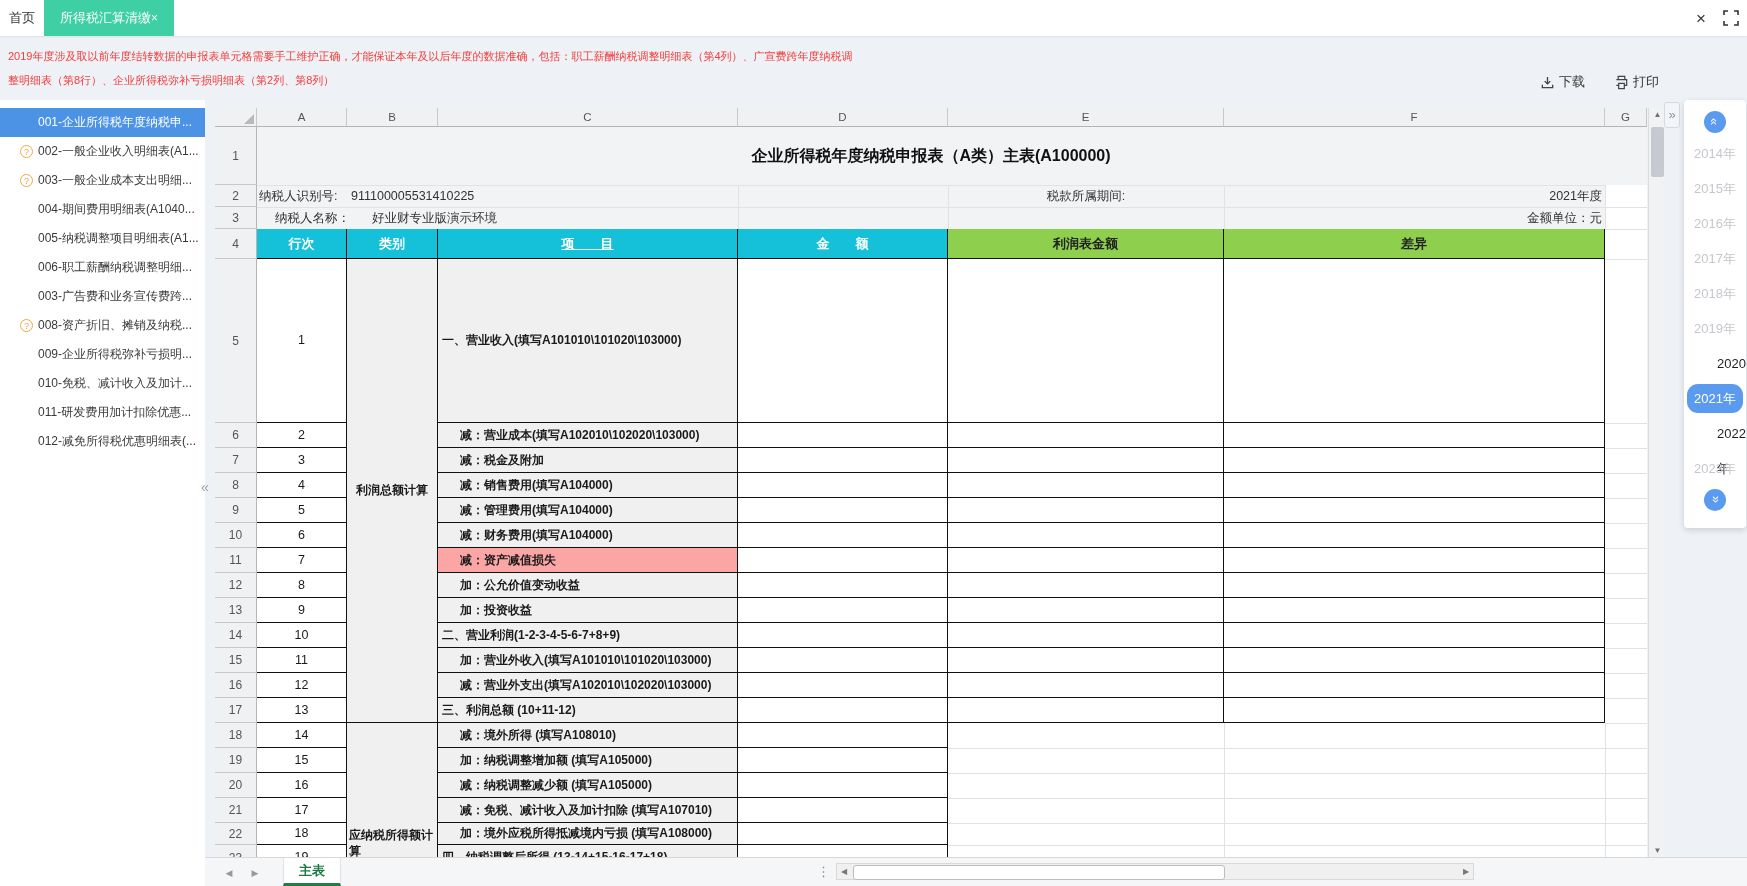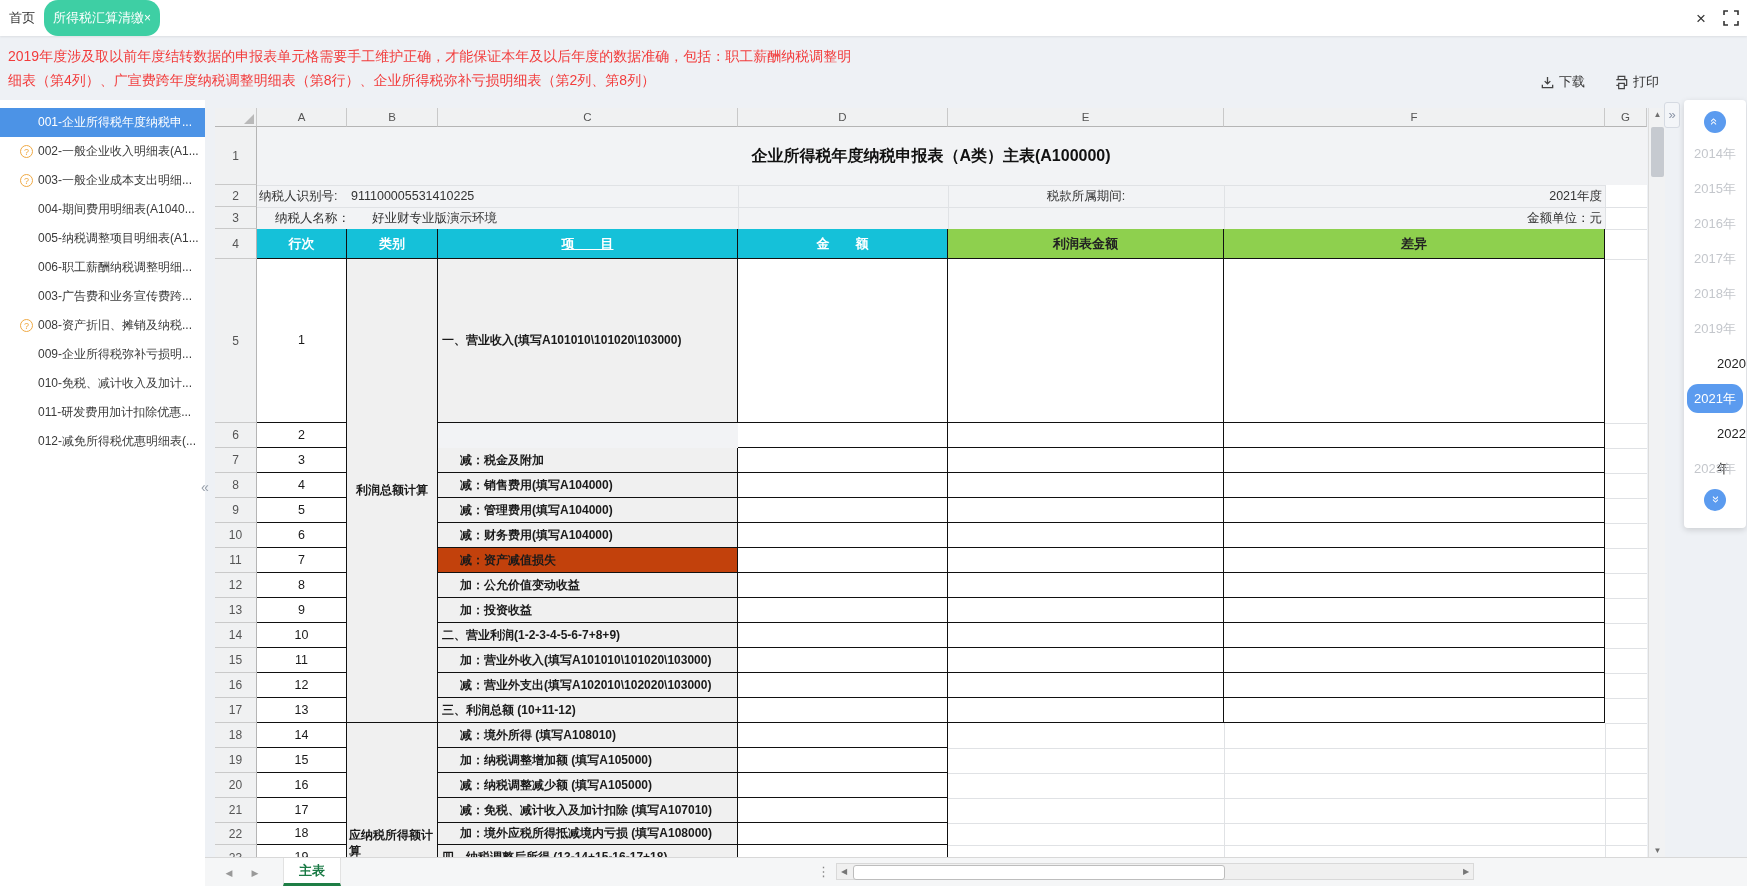--- a/index.html
+++ b/index.html
@@ -2,26 +2,26 @@
 <html><head>
 <meta charset="utf-8">
 <style>
   html,body{margin:0;padding:0;}
   body{font-family:"Liberation Sans",sans-serif;background:#dfe3e8;}
   .app{position:relative;width:1747px;height:886px;overflow:hidden;background:#eef1f5;font-family:"Liberation Sans",sans-serif;}
   .abs{position:absolute;box-sizing:border-box;}
   
   .tabbar{left:0;top:0;width:1747px;height:36px;background:#ffffff;box-shadow:0 1px 2px rgba(0,0,0,.08);z-index:5;}
   .tab-home{left:0;top:0;width:44px;height:36px;line-height:36px;text-align:center;font-size:13px;color:#333;cursor:pointer;}
-  .tab-active{left:44px;top:0;width:116px;height:36px;background:#3ecfa4;color:#fff;font-size:13px;display:flex;align-items:center;justify-content:center;border-radius:14px;}
+  .tab-active{left:44px;top:0;width:130px;height:36px;background:#3ecfa4;color:#fff;font-size:13px;display:flex;align-items:center;justify-content:center;}
   .tab-x{font-size:12px;cursor:pointer;}
   .win-close{left:1688px;top:6px;width:26px;height:26px;line-height:26px;text-align:center;font-size:17px;color:#333;cursor:pointer;}
   .win-full{left:1722px;top:9px;width:18px;height:18px;cursor:pointer;}
   
-  .warning{left:8px;top:44px;width:848px;font-size:14px;line-height:24px;color:#f23c3c;}
+  .warning{left:8px;top:44px;width:848px;font-size:11px;line-height:24px;color:#f23c3c;}
   
   .tool{top:72px;height:20px;display:flex;align-items:center;gap:4px;font-size:13px;color:#333;cursor:pointer;}
   
   .sidebar{left:0;top:100px;width:205px;height:786px;background:#ffffff;}
   .sb-item{position:relative;height:29px;line-height:29px;font-size:12px;color:#3a3a3a;cursor:pointer;white-space:nowrap;overflow:hidden;}
   .sb-item.sel{background:#4c93e6;color:#ffffff;}
   .sb-label{position:absolute;left:38px;}
   .qicon{position:absolute;left:20px;top:8px;width:13px;height:13px;border:1px solid #efa944;border-radius:50%;color:#efa944;font-size:9px;line-height:12px;text-align:center;box-sizing:border-box;}
   .collapse{left:201px;top:478px;width:14px;height:18px;color:#98a0ab;font-size:14px;line-height:18px;cursor:pointer;}
   
@@ -190,20 +190,21 @@
       <div class="abs bcell hcyan" style="left: 223px; top: 121px; width: 300px; height: 30px; line-height: 29px; text-decoration: underline;">项　　目</div>
       <div class="abs bcell hcyan" style="left: 523px; top: 121px; width: 210px; height: 30px; line-height: 29px;">金　　额</div>
       <div class="abs bcell hgreen" style="left: 733px; top: 121px; width: 276px; height: 30px; line-height: 29px;">利润表金额</div>
       <div class="abs bcell hgreen" style="left: 1009px; top: 121px; width: 381px; height: 30px; line-height: 29px;">差异</div>
       <div class="abs bcell" style="left: 42px; top: 151px; width: 90px; height: 164px; line-height: 163px; text-align: center; background: rgb(255, 255, 255); font-size: 12.5px;">1</div>
       <div class="abs bcell itemtxt" style="left: 223px; top: 151px; width: 300px; height: 164px; line-height: 163px; background: rgb(240, 240, 240); padding-left: 4px;">一、营业收入(填写A101010\101020\103000)</div>
       <div class="abs bcell" style="left: 523px; top: 151px; width: 210px; height: 164px; background: rgb(255, 255, 255);"></div>
       <div class="abs bcell" style="left: 733px; top: 151px; width: 276px; height: 164px; background: rgb(255, 255, 255);"></div>
       <div class="abs bcell" style="left: 1009px; top: 151px; width: 381px; height: 164px; background: rgb(255, 255, 255);"></div>
       <div class="abs bcell" style="left: 42px; top: 315px; width: 90px; height: 25px; line-height: 24px; text-align: center; background: rgb(255, 255, 255); font-size: 12.5px;">2</div>
+      <div class="abs bcell itemtxt" style="left: 223px; top: 315px; width: 300px; height: 25px; line-height: 24px; background: rgb(240, 240, 240); padding-left: 22px;">减：营业成本(填写A102010\102020\103000)</div>
       <div class="abs bcell" style="left: 523px; top: 315px; width: 210px; height: 25px; background: rgb(255, 255, 255);"></div>
       <div class="abs bcell" style="left: 733px; top: 315px; width: 276px; height: 25px; background: rgb(255, 255, 255);"></div>
       <div class="abs bcell" style="left: 1009px; top: 315px; width: 381px; height: 25px; background: rgb(255, 255, 255);"></div>
       <div class="abs bcell" style="left: 42px; top: 340px; width: 90px; height: 25px; line-height: 24px; text-align: center; background: rgb(255, 255, 255); font-size: 12.5px;">3</div>
       <div class="abs bcell itemtxt" style="left: 223px; top: 340px; width: 300px; height: 25px; line-height: 24px; background: rgb(240, 240, 240); padding-left: 22px;">减：税金及附加</div>
       <div class="abs bcell" style="left: 523px; top: 340px; width: 210px; height: 25px; background: rgb(255, 255, 255);"></div>
       <div class="abs bcell" style="left: 733px; top: 340px; width: 276px; height: 25px; background: rgb(255, 255, 255);"></div>
       <div class="abs bcell" style="left: 1009px; top: 340px; width: 381px; height: 25px; background: rgb(255, 255, 255);"></div>
       <div class="abs bcell" style="left: 42px; top: 365px; width: 90px; height: 25px; line-height: 24px; text-align: center; background: rgb(255, 255, 255); font-size: 12.5px;">4</div>
       <div class="abs bcell itemtxt" style="left: 223px; top: 365px; width: 300px; height: 25px; line-height: 24px; background: rgb(240, 240, 240); padding-left: 22px;">减：销售费用(填写A104000)</div>
@@ -214,21 +215,21 @@
       <div class="abs bcell itemtxt" style="left: 223px; top: 390px; width: 300px; height: 25px; line-height: 24px; background: rgb(240, 240, 240); padding-left: 22px;">减：管理费用(填写A104000)</div>
       <div class="abs bcell" style="left: 523px; top: 390px; width: 210px; height: 25px; background: rgb(255, 255, 255);"></div>
       <div class="abs bcell" style="left: 733px; top: 390px; width: 276px; height: 25px; background: rgb(255, 255, 255);"></div>
       <div class="abs bcell" style="left: 1009px; top: 390px; width: 381px; height: 25px; background: rgb(255, 255, 255);"></div>
       <div class="abs bcell" style="left: 42px; top: 415px; width: 90px; height: 25px; line-height: 24px; text-align: center; background: rgb(255, 255, 255); font-size: 12.5px;">6</div>
       <div class="abs bcell itemtxt" style="left: 223px; top: 415px; width: 300px; height: 25px; line-height: 24px; background: rgb(240, 240, 240); padding-left: 22px;">减：财务费用(填写A104000)</div>
       <div class="abs bcell" style="left: 523px; top: 415px; width: 210px; height: 25px; background: rgb(255, 255, 255);"></div>
       <div class="abs bcell" style="left: 733px; top: 415px; width: 276px; height: 25px; background: rgb(255, 255, 255);"></div>
       <div class="abs bcell" style="left: 1009px; top: 415px; width: 381px; height: 25px; background: rgb(255, 255, 255);"></div>
       <div class="abs bcell" style="left: 42px; top: 440px; width: 90px; height: 25px; line-height: 24px; text-align: center; background: rgb(255, 255, 255); font-size: 12.5px;">7</div>
-      <div class="abs bcell itemtxt" style="left: 223px; top: 440px; width: 300px; height: 25px; line-height: 24px; background: #c2410c; padding-left: 22px;">减：资产减值损失</div>
+      <div class="abs bcell itemtxt" style="left: 223px; top: 440px; width: 300px; height: 25px; line-height: 24px; background: #fca5a5; padding-left: 22px;">减：资产减值损失</div>
       <div class="abs bcell" style="left: 523px; top: 440px; width: 210px; height: 25px; background: rgb(255, 255, 255);"></div>
       <div class="abs bcell" style="left: 733px; top: 440px; width: 276px; height: 25px; background: rgb(255, 255, 255);"></div>
       <div class="abs bcell" style="left: 1009px; top: 440px; width: 381px; height: 25px; background: rgb(255, 255, 255);"></div>
       <div class="abs bcell" style="left: 42px; top: 465px; width: 90px; height: 25px; line-height: 24px; text-align: center; background: rgb(255, 255, 255); font-size: 12.5px;">8</div>
       <div class="abs bcell itemtxt" style="left: 223px; top: 465px; width: 300px; height: 25px; line-height: 24px; background: rgb(240, 240, 240); padding-left: 22px;">加：公允价值变动收益</div>
       <div class="abs bcell" style="left: 523px; top: 465px; width: 210px; height: 25px; background: rgb(255, 255, 255);"></div>
       <div class="abs bcell" style="left: 733px; top: 465px; width: 276px; height: 25px; background: rgb(255, 255, 255);"></div>
       <div class="abs bcell" style="left: 1009px; top: 465px; width: 381px; height: 25px; background: rgb(255, 255, 255);"></div>
       <div class="abs bcell" style="left: 42px; top: 490px; width: 90px; height: 25px; line-height: 24px; text-align: center; background: rgb(255, 255, 255); font-size: 12.5px;">9</div>
       <div class="abs bcell itemtxt" style="left: 223px; top: 490px; width: 300px; height: 25px; line-height: 24px; background: rgb(240, 240, 240); padding-left: 22px;">加：投资收益</div>

